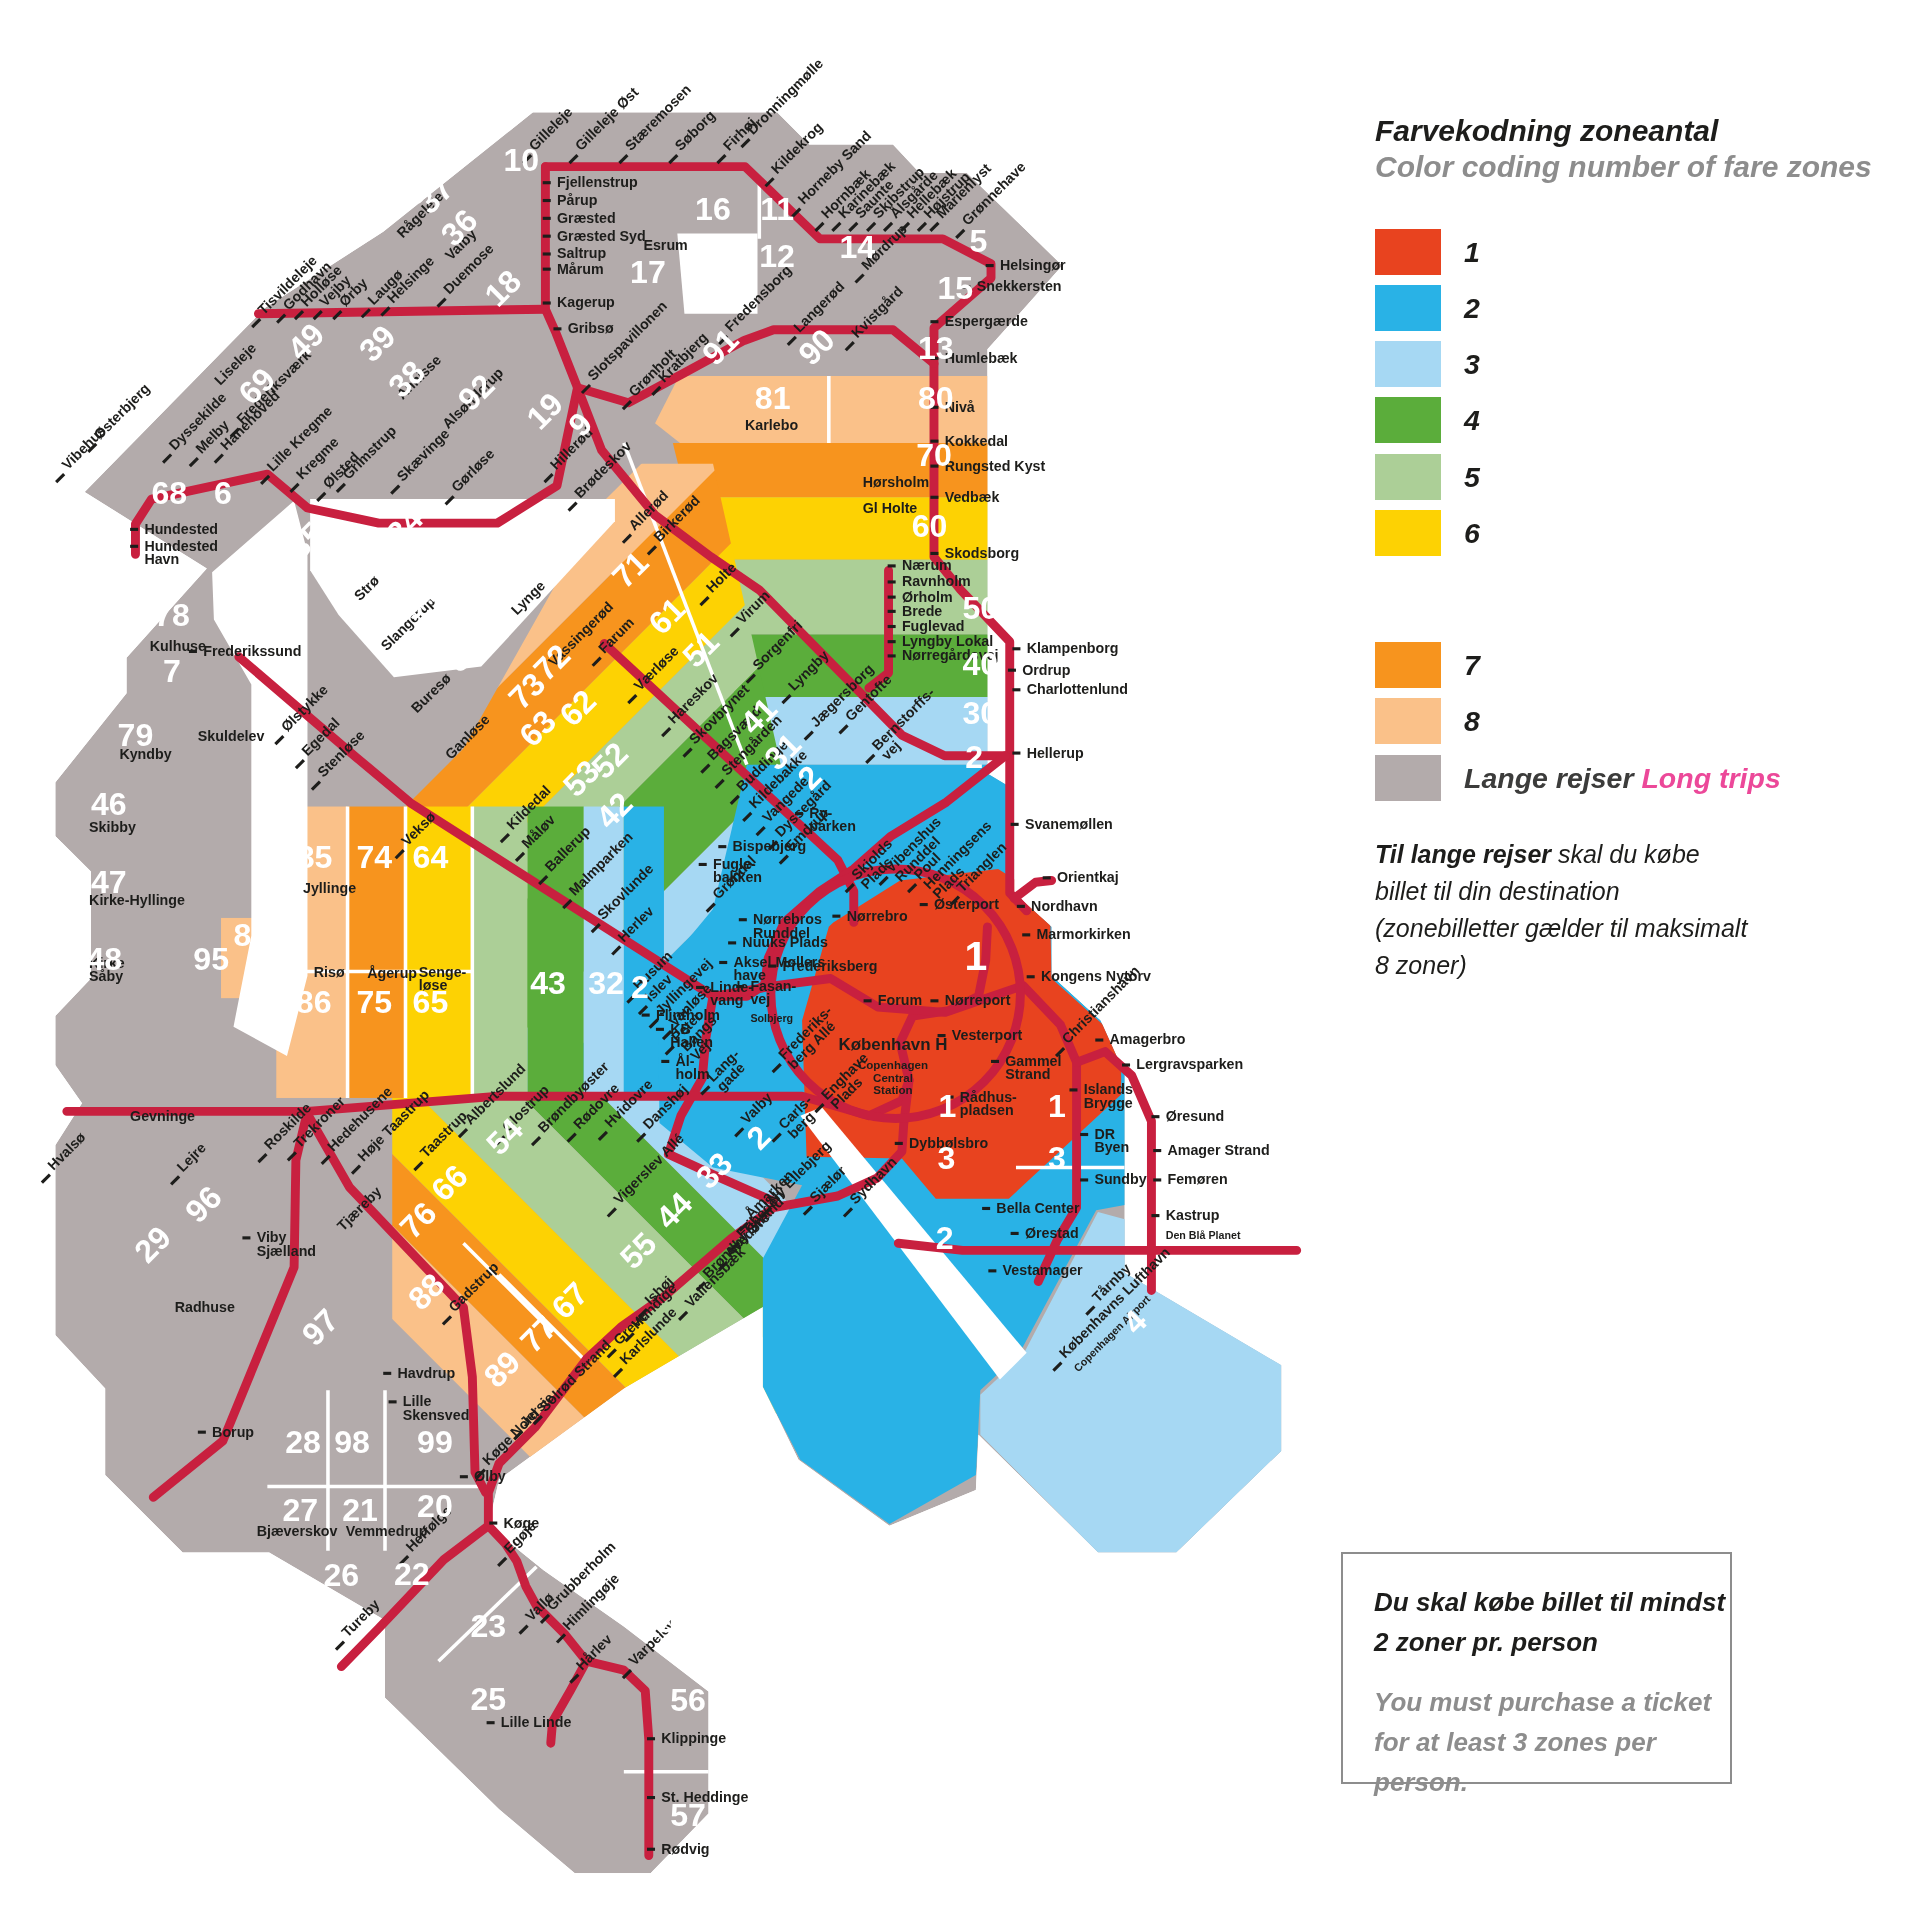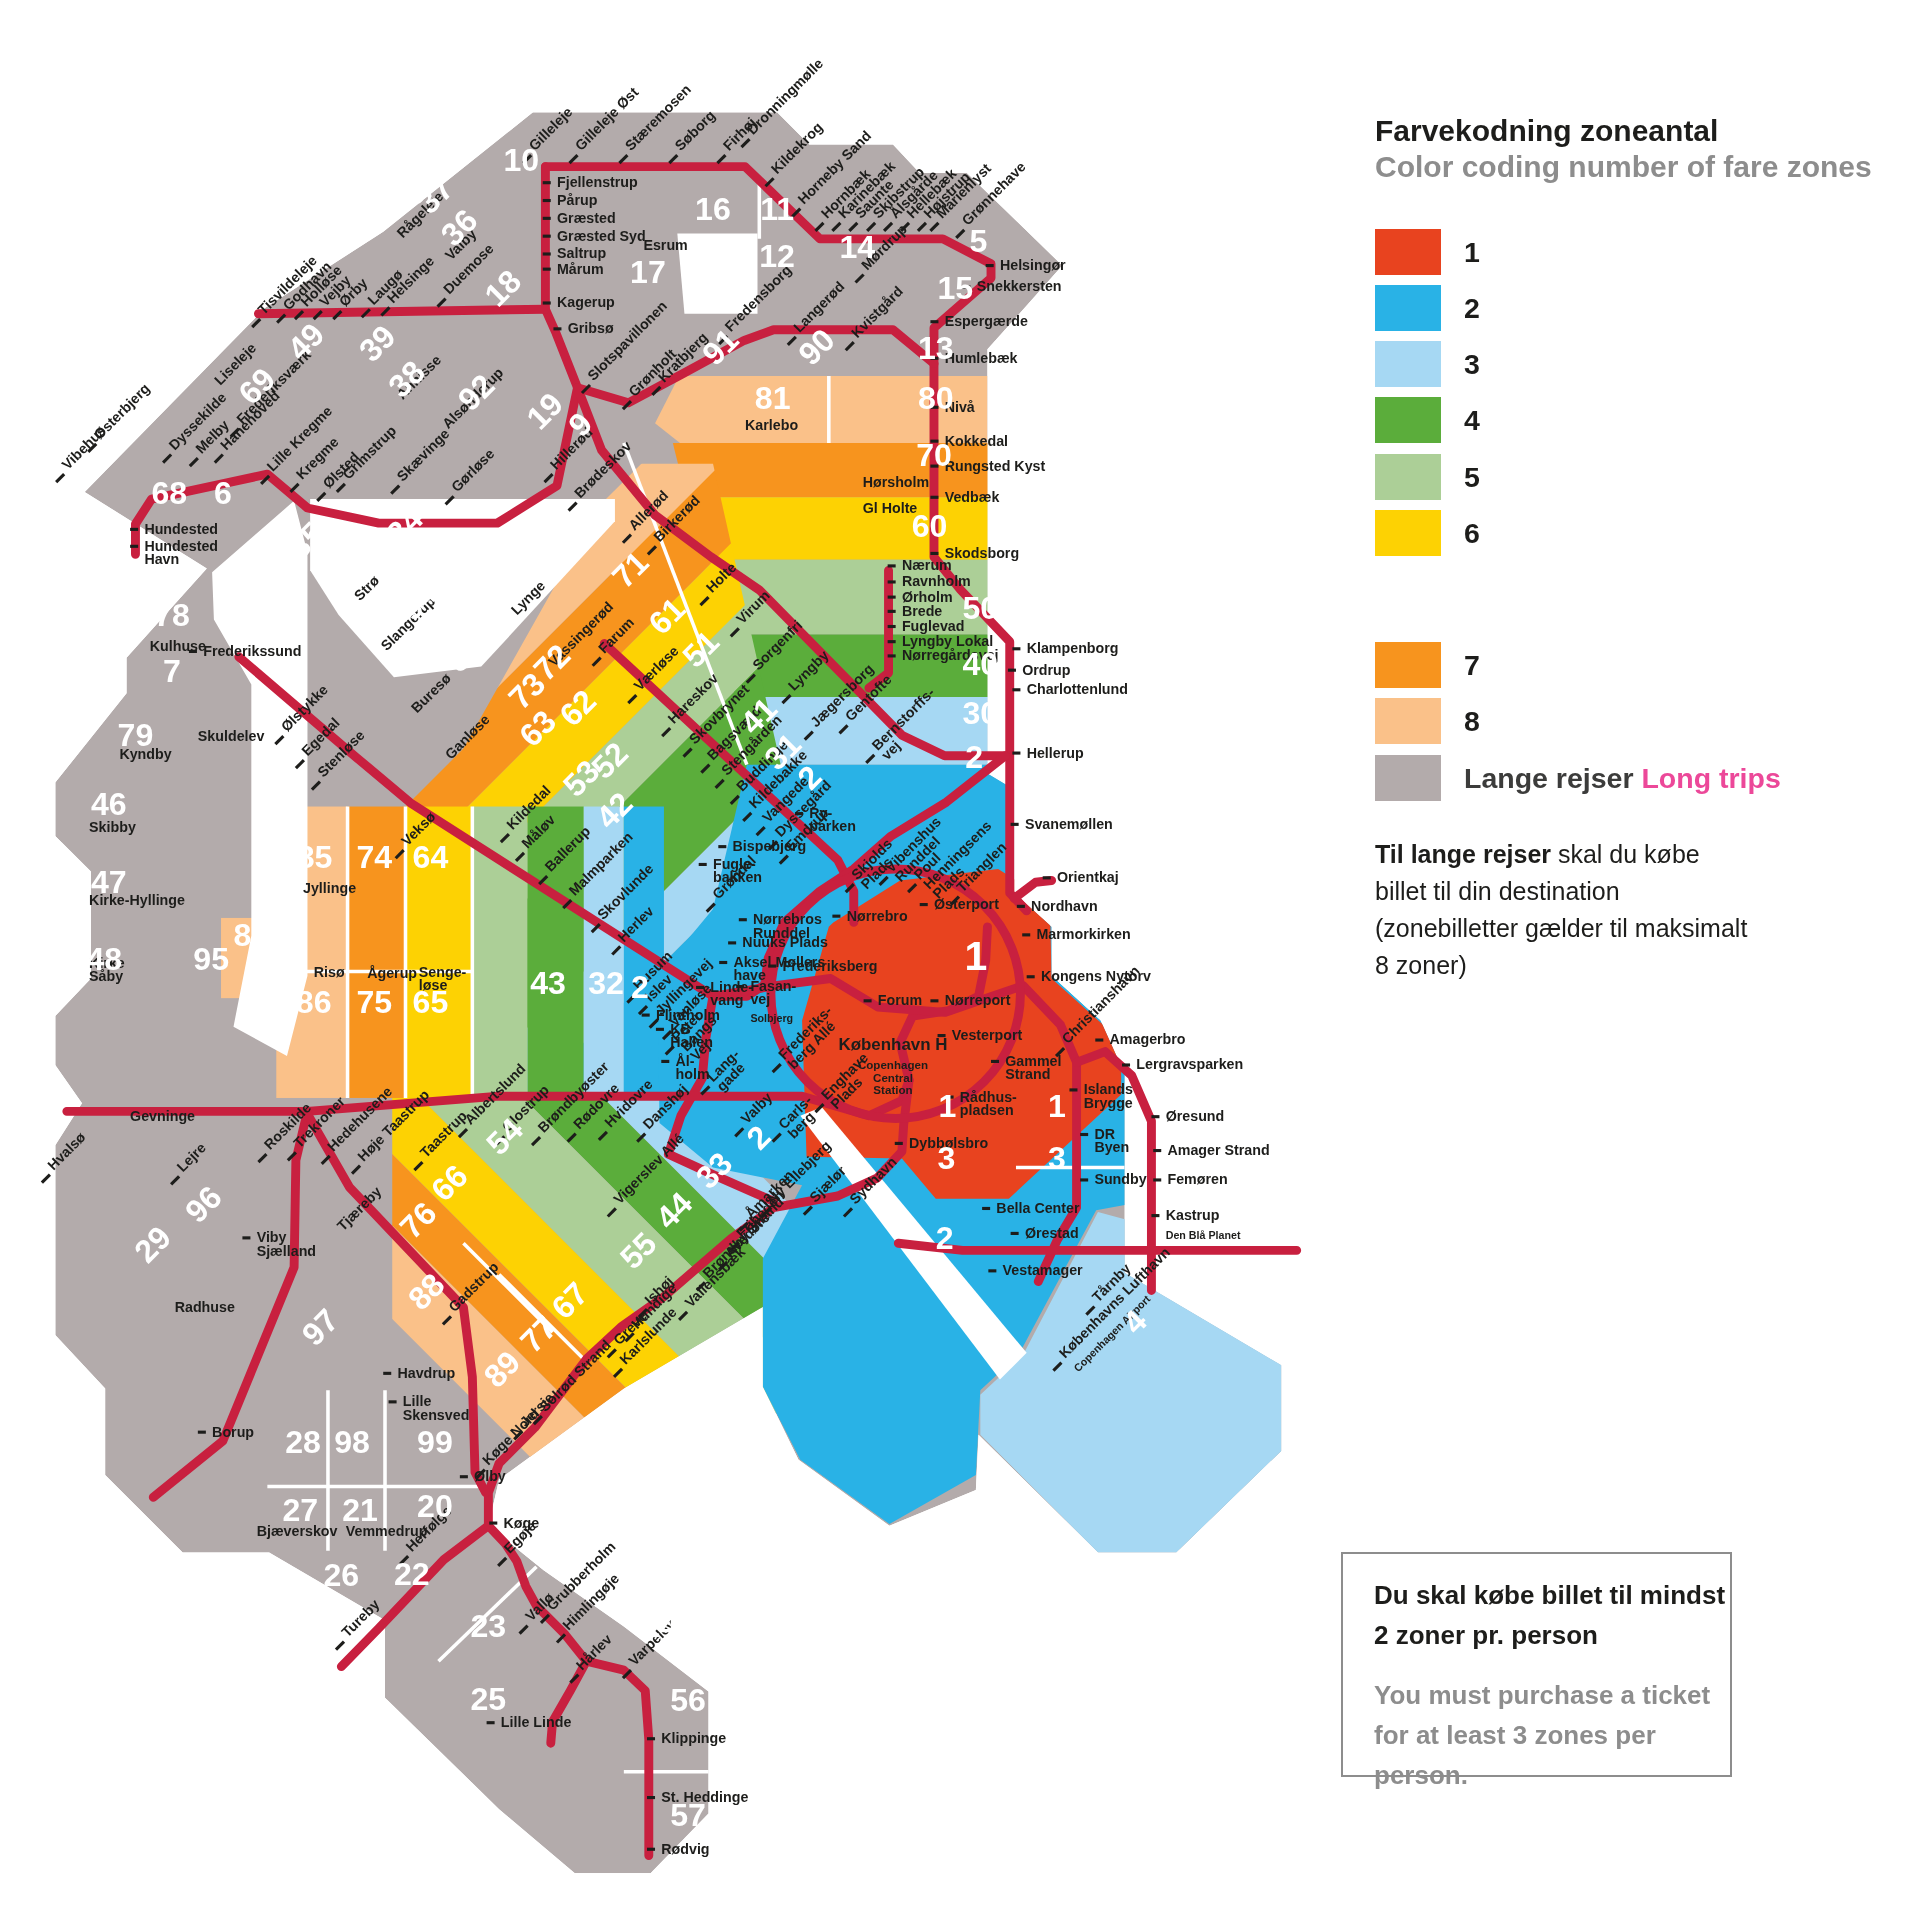--- a/index.html
+++ b/index.html
@@ -1,32 +1,32 @@
 <!DOCTYPE html>
 <html style="font-size:14.3px"><head>
 <meta charset="utf-8">
 <style>
   html,body{margin:0;padding:0;background:#fff;}
   .page{position:relative;width:1925px;height:1925px;background:#fff;overflow:hidden;
         font-family:"Liberation Sans",sans-serif;}
   #map{position:absolute;left:0;top:0;}
-  .side{position:absolute;left:0;top:0;width:1925px;height:1353px;pointer-events:none;}
+  .side{position:absolute;left:0;top:0;width:1925px;height:1353px;pointer-events:none;font-style:italic;}
   .side *{pointer-events:auto;}
   .ttl{position:absolute;left:1375px;top:114px;font-size:30px;font-weight:bold;color:#1d1d1b;margin:0;}
   .ttl2{position:absolute;left:1375px;top:150px;font-size:30px;font-weight:bold;color:#8d8d8d;margin:0;}
   .leg-row{position:absolute;left:1375px;display:flex;align-items:center;}
   .leg-sw{width:66px;height:46px;margin-right:23px;flex:0 0 auto;}
   .leg-n{font-size:28.5px;font-weight:bold;color:#1d1d1b;}
   .leg-long b{color:#3c3c3b;}
   .leg-long .en{color:#ec4899;font-weight:bold;text-align:center;}
   .note{position:absolute;left:1375px;width:383px;font-size:25px;line-height:37px;color:#1d1d1b;margin:0;}
   .note b{font-weight:bold;}
   .note.grey{color:#8d8d8d;}
   .box{position:absolute;left:1341px;top:1552px;width:356px;height:200px;border:2.7px solid #8d8d8d;
-       padding:21px 0 0 31px;}
+       padding:28px 0 0 31px;}
   .box p{margin:0;font-size:26px;line-height:40px;font-weight:bold;}
   .box .b1{color:#1d1d1b;}
   .box .b2{color:#8d8d8d;margin-top:19.6px;}
 </style>
 </head>
 <body>
 
 <div class="page">
   <svg id="map" width="1925" height="1925" viewBox="0 0 2160 2160">
       <defs>

